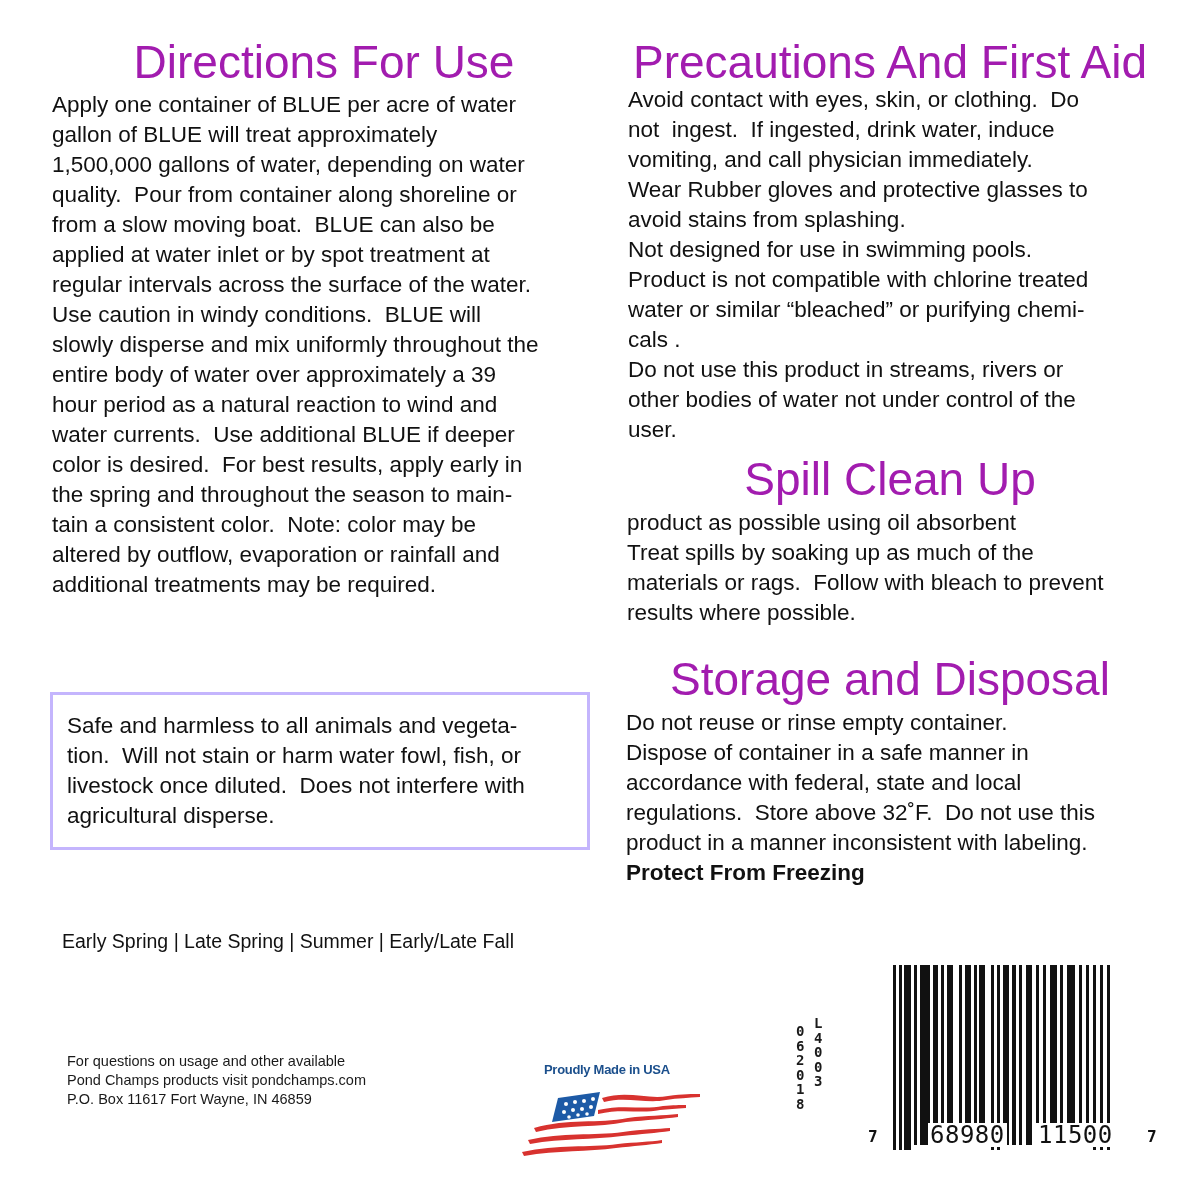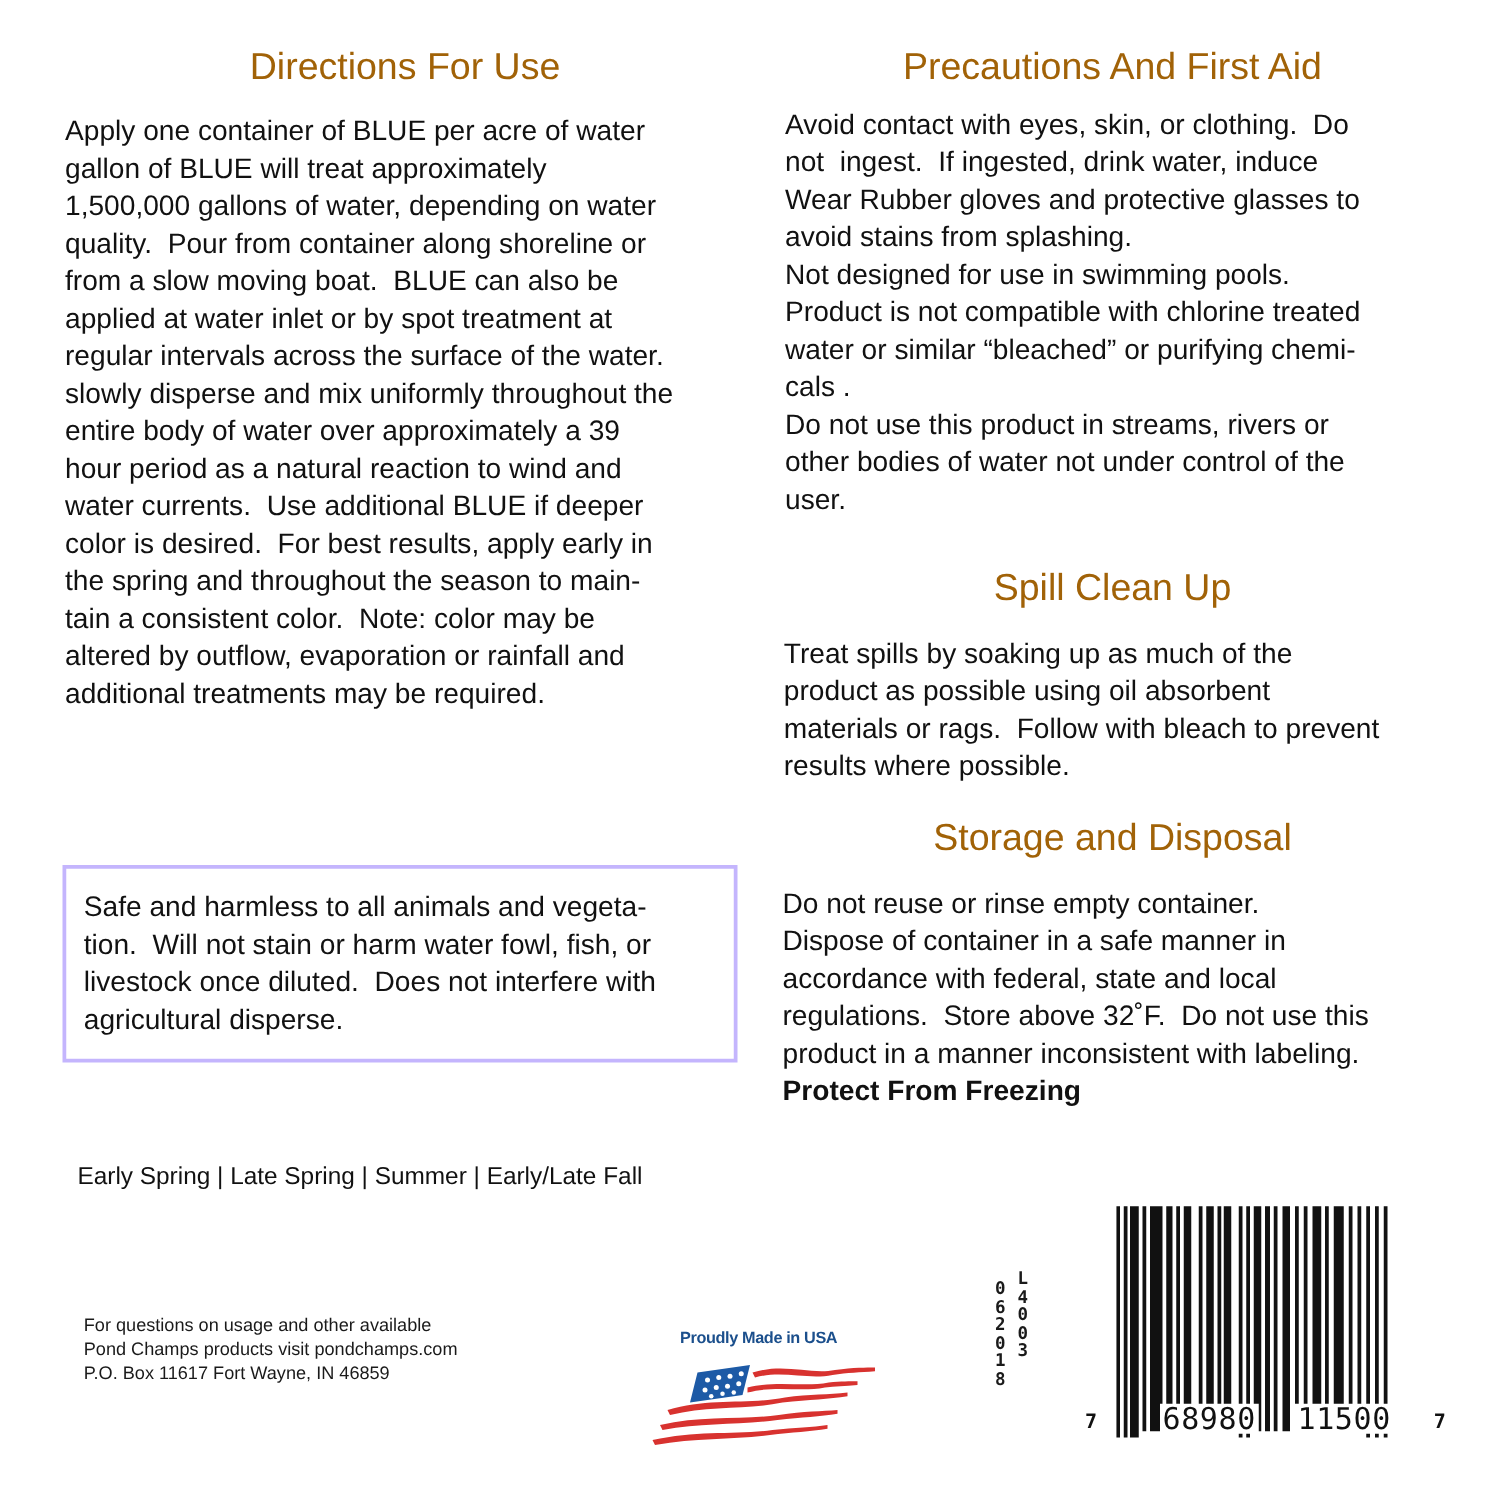--- a/index.html
+++ b/index.html
@@ -10,23 +10,23 @@
     body {
       width: 1200px;
       height: 1200px;
       position: relative;
       overflow: hidden;
       font-family: "Liberation Sans", sans-serif;
       color: #1a1a1a;
     }
     .abs { position: absolute; }
     .heading {
-      font-size: 30px;
+      font-size: 46px;
       font-weight: normal;
-      color: #a16207;
+      color: #a21caf;
       margin: 0;
       white-space: nowrap;
       text-align: center;
       line-height: 1;
     }
     .body-text {
       font-size: 22.5px;
       line-height: 30px;
       margin: 0;
       color: #111111;
@@ -100,20 +100,21 @@
 
 <h1 id="h-directions" class="abs heading">Directions For Use</h1>
 <div id="directions-body" class="abs body-text">
   <span class="line">Apply one container of BLUE per acre of water</span>
   <span class="line">gallon of BLUE will treat approximately</span>
   <span class="line">1,500,000 gallons of water, depending on water</span>
   <span class="line">quality.  Pour from container along shoreline or</span>
   <span class="line">from a slow moving boat.  BLUE can also be</span>
   <span class="line">applied at water inlet or by spot treatment at</span>
   <span class="line">regular intervals across the surface of the water.</span>
+  <span class="line">Use caution in windy conditions.  BLUE will</span>
   <span class="line">slowly disperse and mix uniformly throughout the</span>
   <span class="line">entire body of water over approximately a 39</span>
   <span class="line">hour period as a natural reaction to wind and</span>
   <span class="line">water currents.  Use additional BLUE if deeper</span>
   <span class="line">color is desired.  For best results, apply early in</span>
   <span class="line">the spring and throughout the season to main-</span>
   <span class="line">tain a consistent color.  Note: color may be</span>
   <span class="line">altered by outflow, evaporation or rainfall and</span>
   <span class="line">additional treatments may be required.</span>
 </div>
@@ -130,35 +131,36 @@
 <div id="contact" class="abs">
   <span class="line">For questions on usage and other available</span>
   <span class="line">Pond Champs products visit pondchamps.com</span>
   <span class="line">P.O. Box 11617 Fort Wayne, IN 46859</span>
 </div>
 
 <h1 id="h-precautions" class="abs heading">Precautions And First Aid</h1>
 <div id="precautions-body" class="abs body-text">
   <span class="line">Avoid contact with eyes, skin, or clothing.  Do</span>
   <span class="line">not  ingest.  If ingested, drink water, induce</span>
+  <span class="line">vomiting, and call physician immediately.</span>
   <span class="line">Wear Rubber gloves and protective glasses to</span>
   <span class="line">avoid stains from splashing.</span>
   <span class="line">Not designed for use in swimming pools.</span>
   <span class="line">Product is not compatible with chlorine treated</span>
   <span class="line">water or similar “bleached” or purifying chemi-</span>
   <span class="line">cals .</span>
   <span class="line">Do not use this product in streams, rivers or</span>
   <span class="line">other bodies of water not under control of the</span>
   <span class="line">user.</span>
 </div>
 
 <h1 id="h-spill" class="abs heading">Spill Clean Up</h1>
 <div id="spill-body" class="abs body-text">
+  <span class="line">product as possible using oil absorbent</span>
   <span class="line">Treat spills by soaking up as much of the</span>
-  <span class="line">product as possible using oil absorbent</span>
   <span class="line">materials or rags.  Follow with bleach to prevent</span>
   <span class="line">results where possible.</span>
 </div>
 
 <h1 id="h-storage" class="abs heading">Storage and Disposal</h1>
 <div id="storage-body" class="abs body-text">
   <span class="line">Do not reuse or rinse empty container.</span>
   <span class="line">Dispose of container in a safe manner in</span>
   <span class="line">accordance with federal, state and local</span>
   <span class="line">regulations.  Store above 32˚F.  Do not use this</span>

